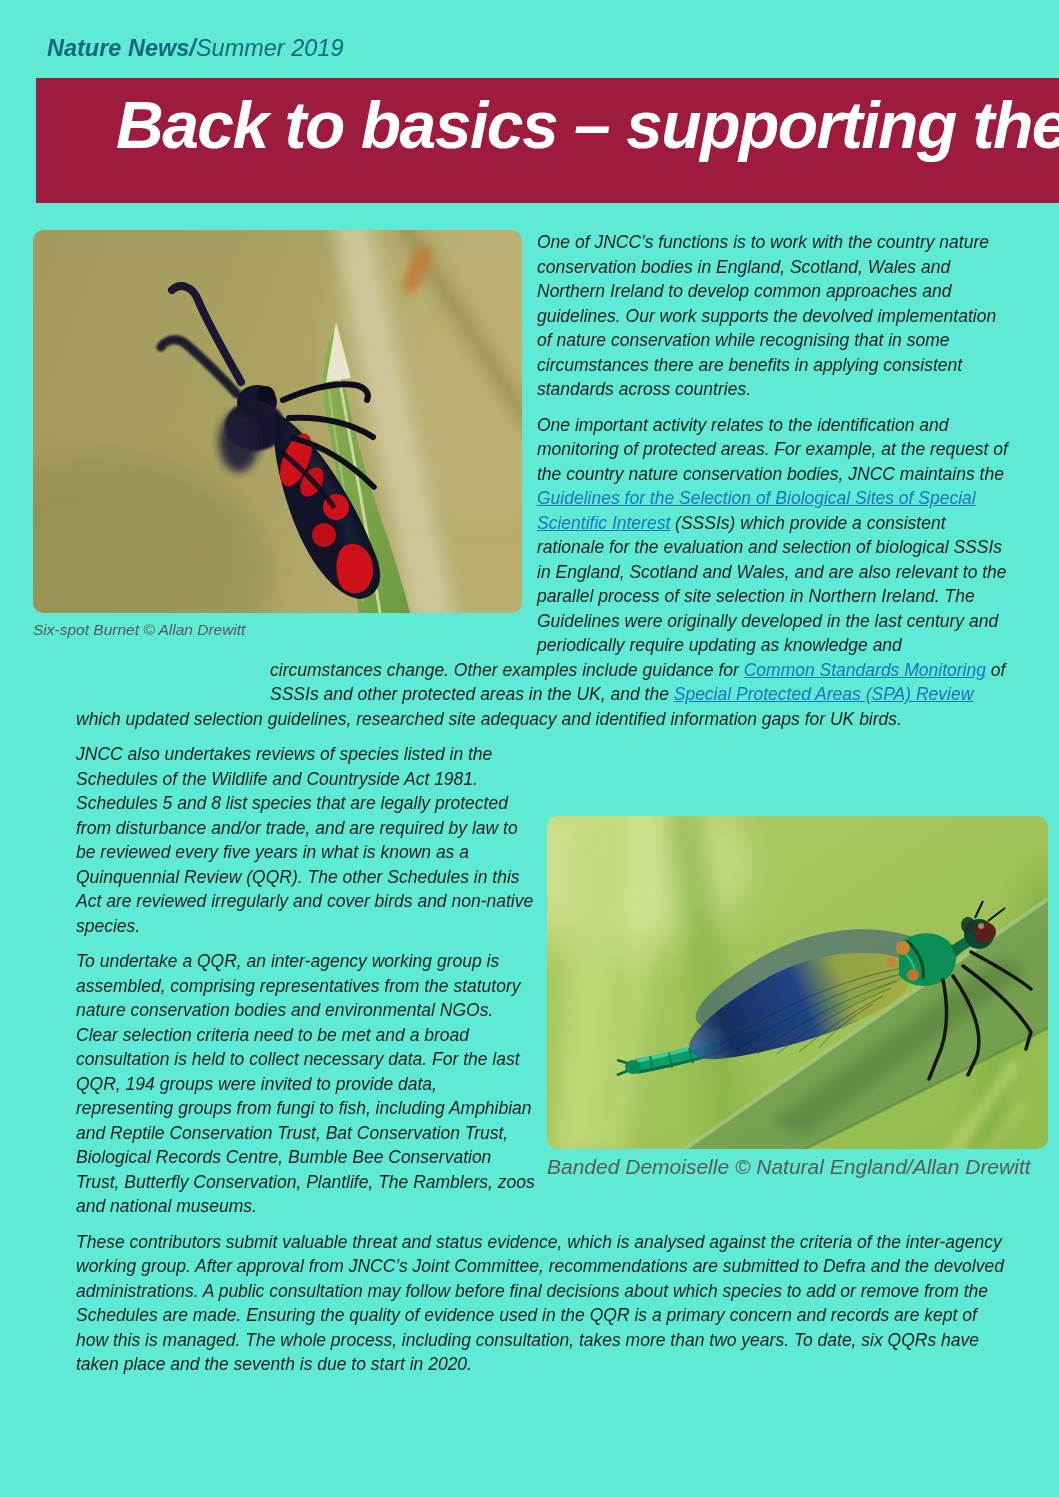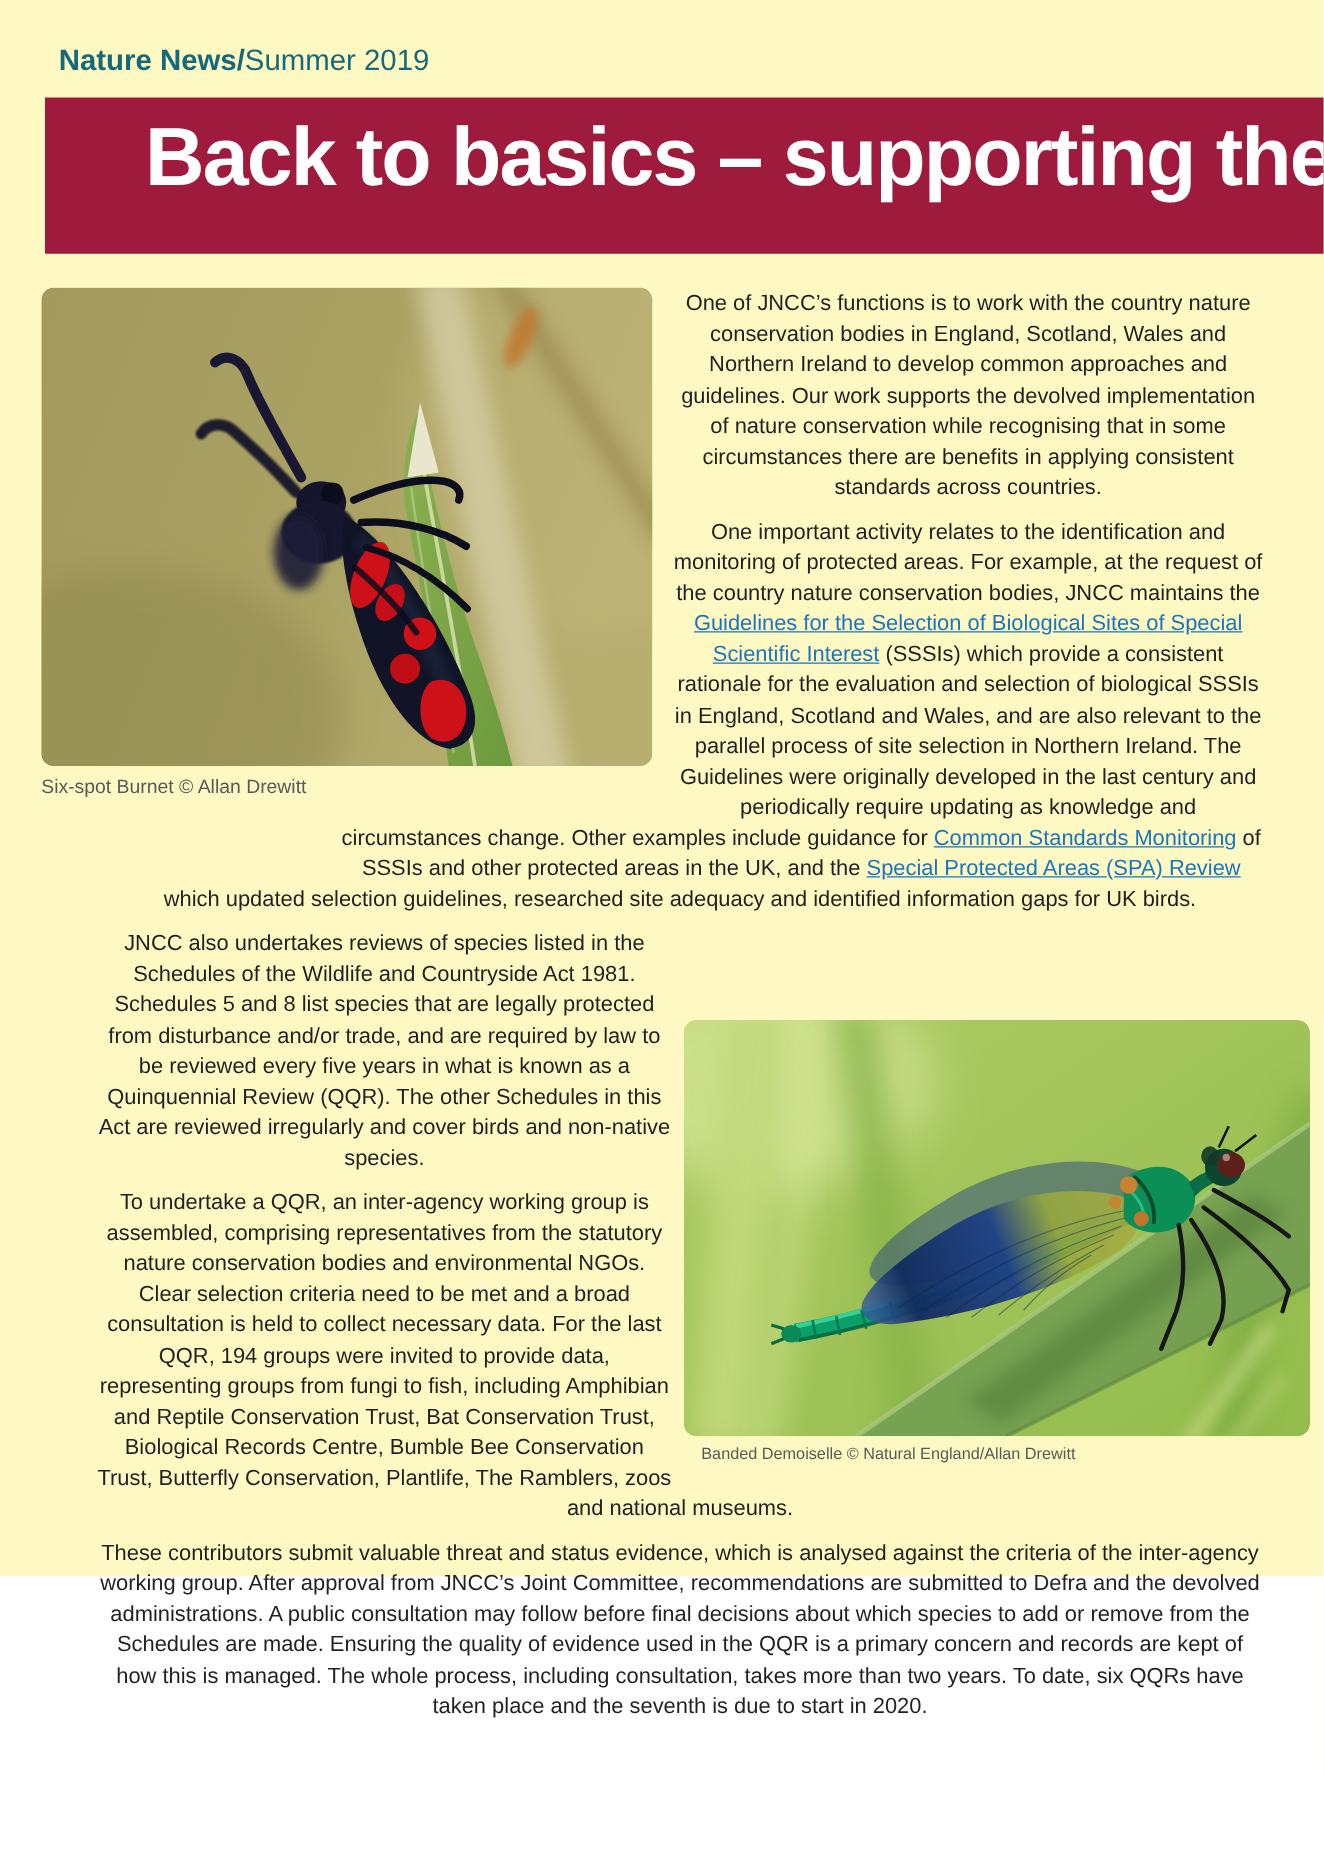--- a/index.html
+++ b/index.html
@@ -1,44 +1,44 @@
 <!DOCTYPE html>
 <html><head>
 <meta charset="utf-8">
 <style>
   html,body{margin:0;padding:0;}
   body{background:#ffffff;width:1059px;height:1497px;overflow:hidden;
        font-family:"Liberation Sans", sans-serif;}
-  .page{position:relative;width:1059px;height:1261px;background:#fef9c3;}
+  .page{position:relative;width:1059px;height:1497px;background:#5eead4;font-style:italic;}
 
   
   .masthead{height:78px;box-sizing:border-box;padding:36px 0 0 47px;font-size:23.5px;line-height:24px;}
   .masthead .brand{font-weight:bold;color:#16697A;}
   .masthead .issue{font-weight:normal;color:#16697A;}
 
   
   .banner{height:125px;background:#9E1B3E;overflow:hidden;margin-left:36px;}
   .banner h1{margin:0;padding:13px 0 0 80px;font-size:66px;line-height:1.05;font-weight:bold;
              color:#ffffff;white-space:nowrap;letter-spacing:-1.5px;}
 
   
   main{position:relative;padding:27px 11px 0 33px;}
-  main p{font-size:17.5px;line-height:24.5px;color:#231F20;margin:11px 36px 11px 43px;text-align:center;}
+  main p{font-size:17.5px;line-height:24.5px;color:#231F20;margin:11px 36px 11px 43px;}
   main p.first{margin-top:0;}
   a.doclink{color:#1B75BC;text-decoration:underline;}
 
   figure{margin:0;padding:0;}
   .fig1{float:left;width:489px;height:383px;margin:0 15px 30px 0;position:relative;}
   .fig1 svg{display:block;border-radius:10px;}
   .cap1{position:absolute;left:0;top:391px;font-size:15.5px;color:#58595B;white-space:nowrap;}
   .wrap-spacer{float:left;clear:left;width:237px;height:50px;}
 
   .fig2{float:right;width:501px;margin:74px 0 20px 8px;}
   .fig2 svg{display:block;border-radius:10px;}
-  .cap2{margin-top:6px;font-size:13px;color:#58595B;margin-left:14px;}
+  .cap2{margin-top:6px;font-size:21px;color:#58595B;}
 </style>
 </head>
 <body>
 
 <div class="page">
 
   <div class="masthead">
     <span class="brand">Nature News/</span><span class="issue">Summer 2019</span>
   </div>
 

